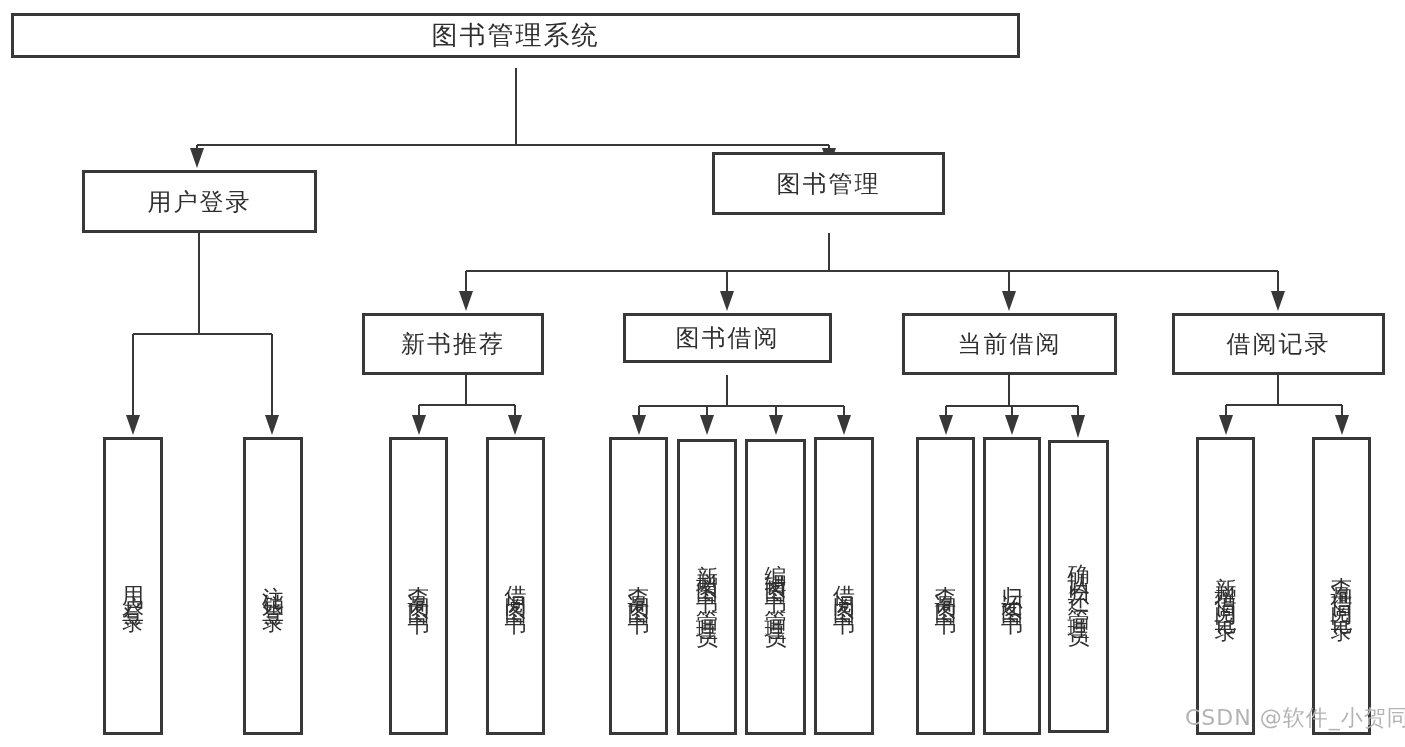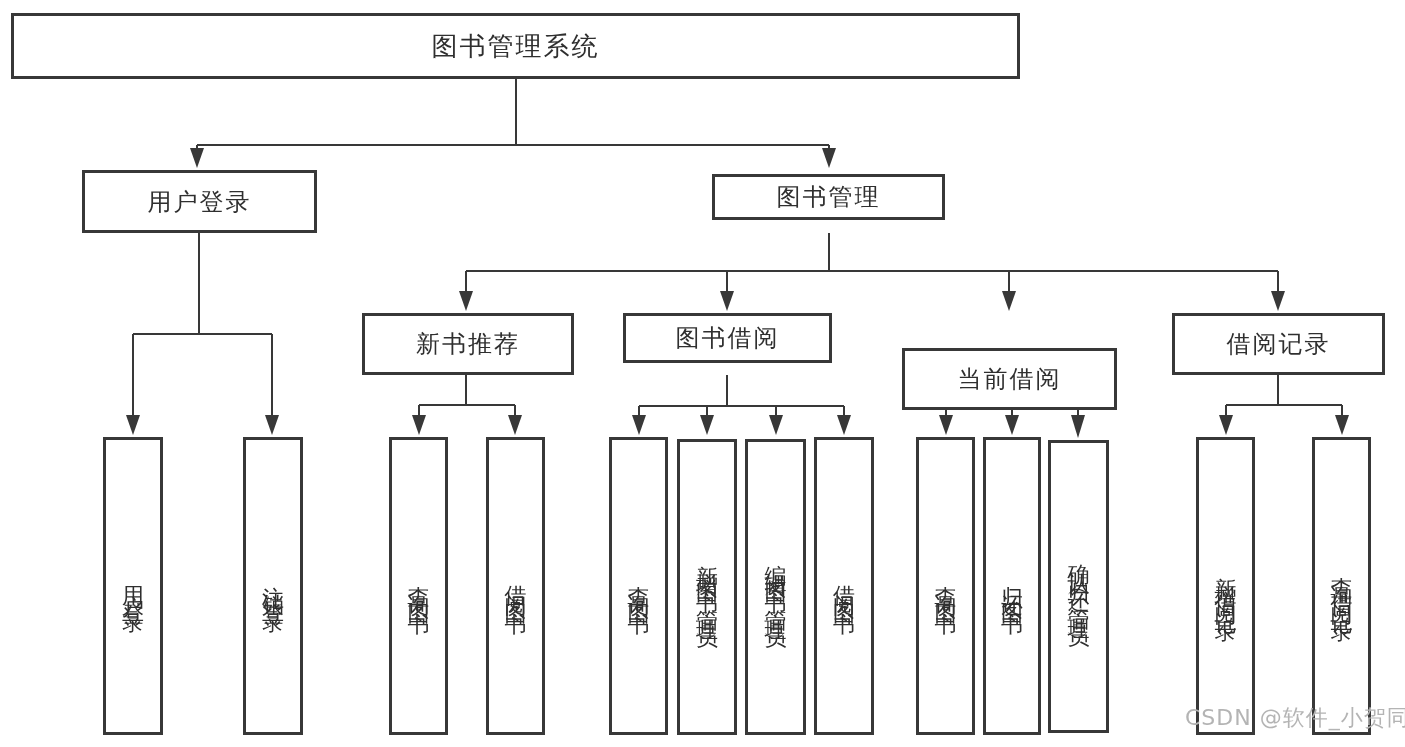--- a/index.html
+++ b/index.html
@@ -116,38 +116,38 @@
     <polygon points="1071,415 1085,415 1078,438" shape-rendering="auto"></polygon>
 
     <line x1="1278" y1="375" x2="1278" y2="406"></line>
     <line x1="1226" y1="405" x2="1342" y2="405"></line>
     <line x1="1226" y1="405" x2="1226" y2="417"></line>
     <polygon points="1219,415 1233,415 1226,435" shape-rendering="auto"></polygon>
     <line x1="1342" y1="405" x2="1342" y2="417"></line>
     <polygon points="1335,415 1349,415 1342,435" shape-rendering="auto"></polygon>
   </svg>
 
-  <div class="box root hlabel" style="left:11px; top:13px; width:1009px; height:66px;">
+  <div class="box root hlabel" style="left:11px; top:13px; width:1009px; height:45px;">
     <span>图书管理系统</span>
   </div>
 
   <div class="box hlabel" style="left:82px; top:170px; width:235px; height:63px;">
     <span>用户登录</span>
   </div>
-  <div class="box hlabel" style="left:712px; top:174px; width:233px; height:46px;text-align:right;">
+  <div class="box hlabel" style="left:712px; top:152px; width:233px; height:63px;text-align:right;">
     <span>图书管理</span>
   </div>
 
-  <div class="box hlabel" style="left:362px; top:313px; width:212px; height:62px;">
+  <div class="box hlabel" style="left:362px; top:313px; width:182px; height:62px;">
     <span>新书推荐</span>
   </div>
   <div class="box hlabel" style="left:623px; top:313px; width:209px; height:50px;">
     <span>图书借阅</span>
   </div>
-  <div class="box hlabel" style="left:902px; top:313px; width:215px; height:62px;margin-top:35px;">
+  <div class="box hlabel" style="left:902px; top:313px; width:215px; height:62px;">
     <span>当前借阅</span>
   </div>
   <div class="box hlabel" style="left:1172px; top:313px; width:213px; height:62px;">
     <span>借阅记录</span>
   </div>
 
   <div class="box vlabel" style="left:103px; top:437px; width:60px; height:298px;">
     <span>用户登录</span>
   </div>
   <div class="box vlabel" style="left:243px; top:437px; width:60px; height:298px;">

